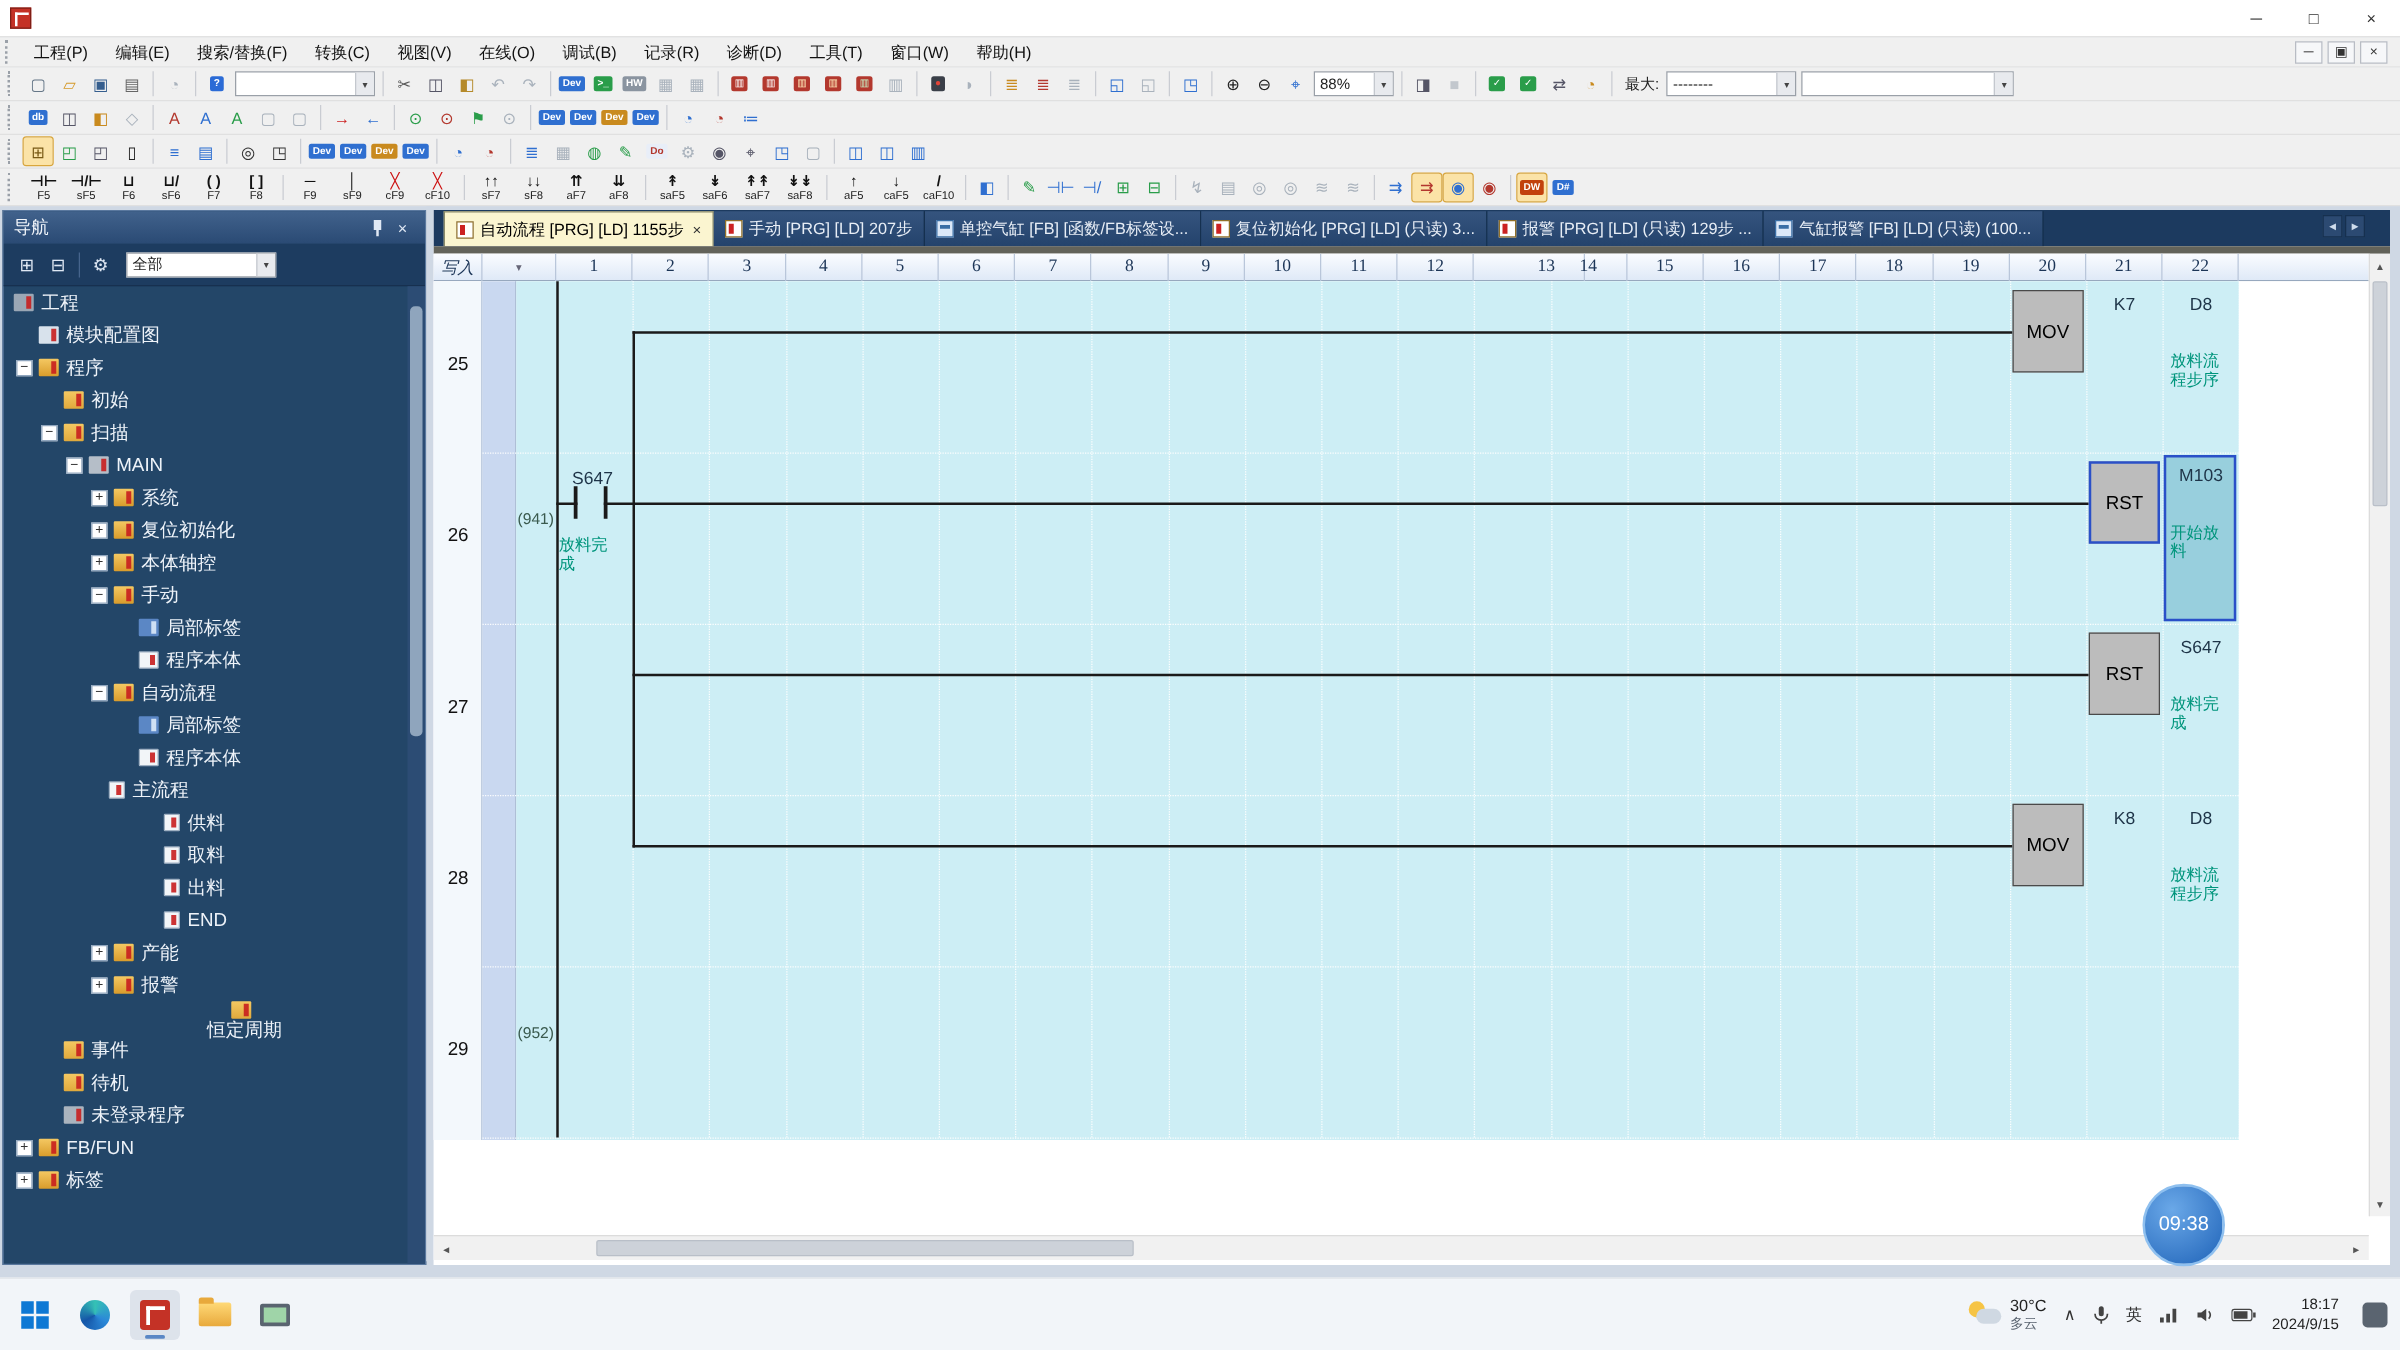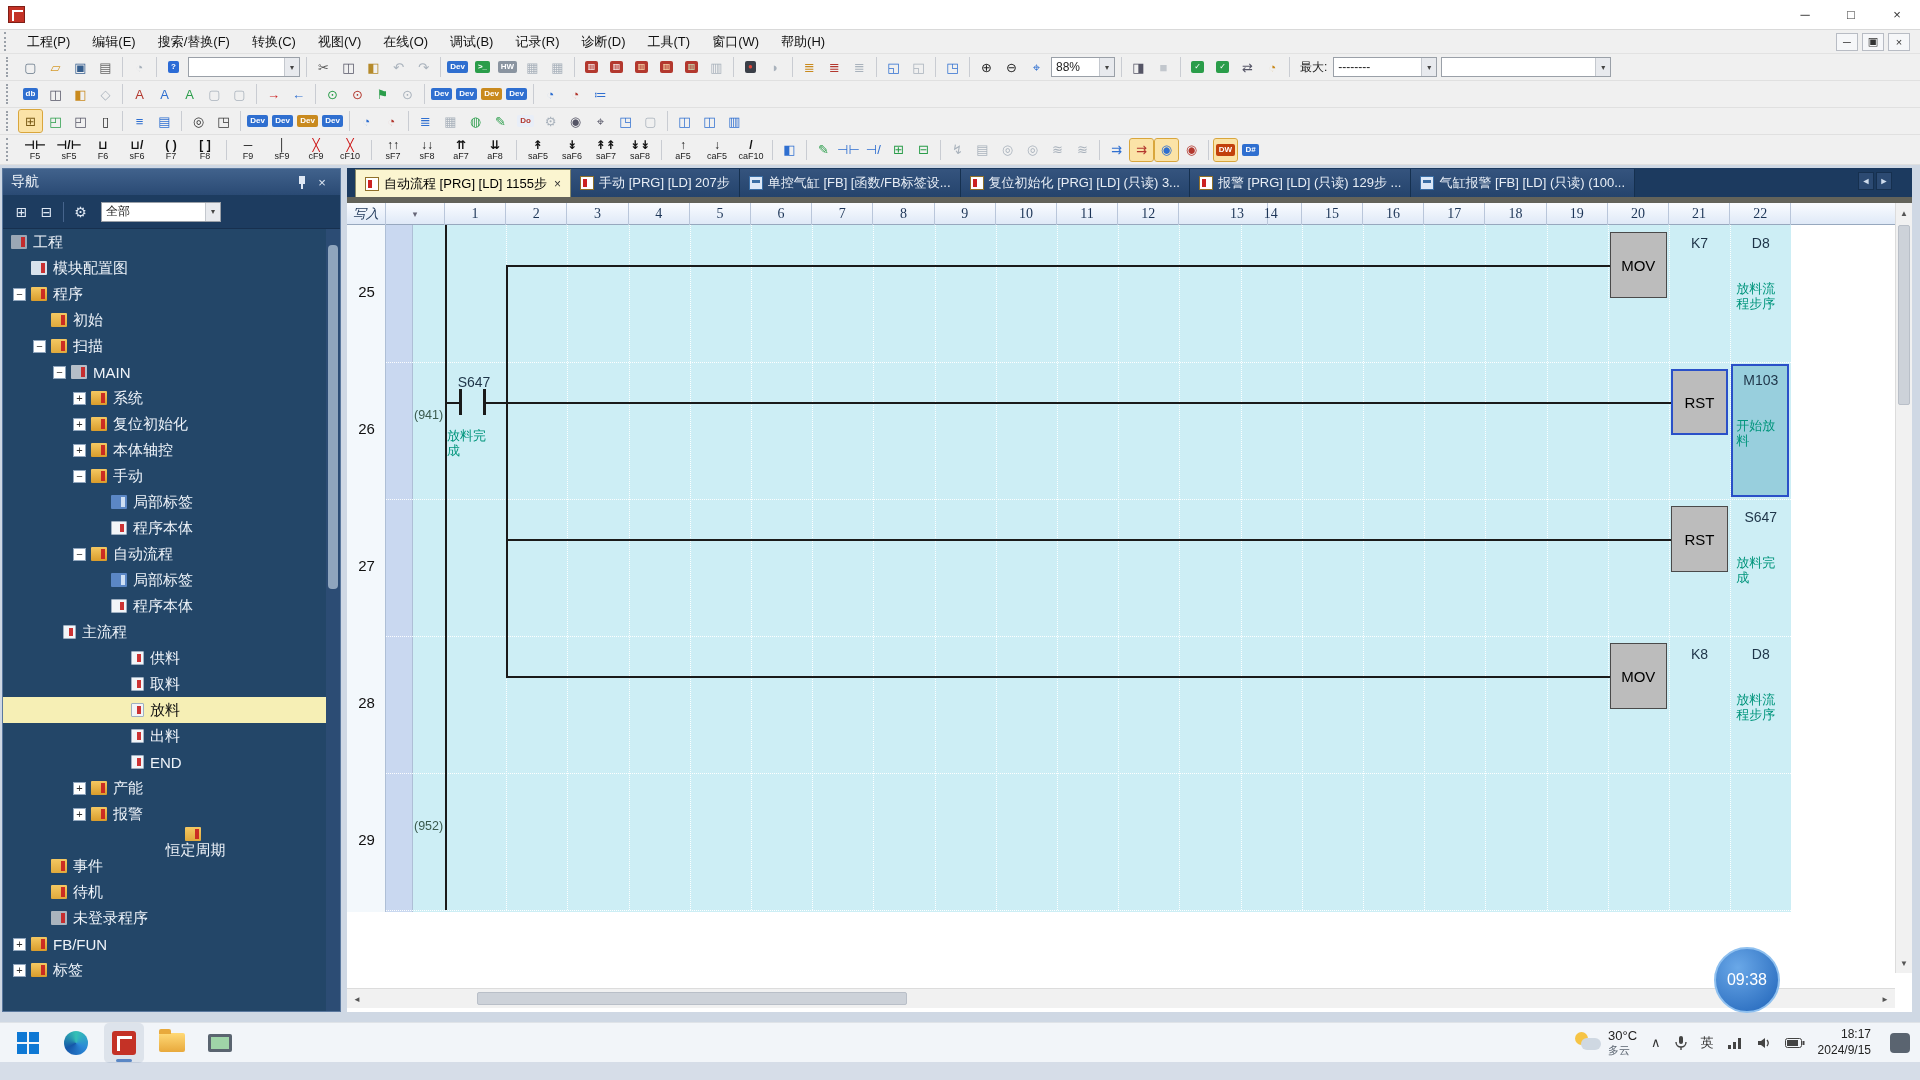--- a/index.html
+++ b/index.html
@@ -107,21 +107,21 @@
   .cmt{position:absolute;font-size:13px;line-height:15px;color:var(--comment-green);text-align:left;word-break:break-all;}
   .hscroll{position:absolute;left:0;top:785px;width:1548px;height:20px;background:#f1f1f1;border-top:1px solid #dcdcdc;}
   .vscroll{position:absolute;left:1548px;top:35px;width:17px;height:770px;background:#f1f1f1;border-left:1px solid #dcdcdc;}
   .sbtn{position:absolute;display:flex;align-items:center;justify-content:center;font-size:8px;color:#555;background:#f1f1f1;}
   .sthumb{position:absolute;background:#cdd2d9;border:1px solid #b9bfc8;border-radius:2px;}
   .clockbubble{position:absolute;left:1367px;top:744px;width:66px;height:66px;border-radius:50%;
     background:radial-gradient(circle at 35% 30%,#6aa8e8,#1f63b8);border:2px solid #8fc0ef;
     color:#fff;font-size:16px;display:flex;align-items:center;justify-content:center;z-index:5;}
 
   
-  .taskbar{position:absolute;left:0;top:1022px;width:1920px;height:40px;background:#f2f5f9;border-top:1px solid #dfe3e8;display:flex;align-items:center;}
+  .taskbar{position:absolute;left:0;top:1022px;width:1920px;height:58px;background:#f2f5f9;border-top:1px solid #dfe3e8;display:flex;align-items:center;}
   .tapp{width:40px;height:40px;margin-left:8px;border-radius:5px;display:flex;align-items:center;justify-content:center;position:relative;}
   .tapp.active{background:rgba(40,70,120,.10);}
   .tapp.active::after{content:"";position:absolute;bottom:1px;left:12px;width:16px;height:3px;border-radius:2px;background:#5a87c5;}
   .win-logo{width:22px;height:22px;display:grid;grid-template-columns:10px 10px;grid-template-rows:10px 10px;gap:2px;}
   .win-logo div{background:#0e78d4;}
   .edge-logo{width:24px;height:24px;border-radius:50%;background:conic-gradient(#35c1b5,#2b88d8,#1556a8,#35c1b5);}
   .gx-logo{width:24px;height:24px;background:#c43226;border-radius:3px;position:relative;}
   .gx-logo::after{content:"";position:absolute;left:5px;top:5px;width:12px;height:12px;border:3px solid #fff;border-right:none;border-bottom:none;}
   .folder-logo{width:26px;height:19px;background:linear-gradient(#ffd977,#e8a93c);border-radius:2px;position:relative;}
   .folder-logo::before{content:"";position:absolute;left:0;top:-4px;width:12px;height:5px;background:#e8a93c;border-radius:2px 2px 0 0;}
@@ -728,35 +728,31 @@
             <span>自动流程</span>
           </div>
           <div class="trow" style="padding-left: 108px;">
             <span class="tico i-label"></span>
             <span>局部标签</span>
           </div>
           <div class="trow" style="padding-left: 108px;">
             <span class="tico i-body"></span>
             <span>程序本体</span>
           </div>
-          <div class="trow" style="padding-left: 60px;">
+          <div class="trow" style="padding-left: 84px;">
             <span class="tico i-ws"></span>
             <span>主流程</span>
           </div>
           <div class="trow" style="padding-left: 128px;">
             <span class="tico i-ws"></span>
             <span>供料</span>
           </div>
           <div class="trow" style="padding-left: 128px;">
             <span class="tico i-ws"></span>
             <span>取料</span>
-          </div>
-          <div class="trow sel" style="padding-left: 128px;">
-            <span class="tico i-ws"></span>
-            <span>放料</span>
           </div>
           <div class="trow" style="padding-left: 128px;">
             <span class="tico i-ws"></span>
             <span>出料</span>
           </div>
           <div class="trow" style="padding-left: 128px;">
             <span class="tico i-ws"></span>
             <span>END</span>
           </div>
           <div class="trow" style="padding-left: 70px;">

